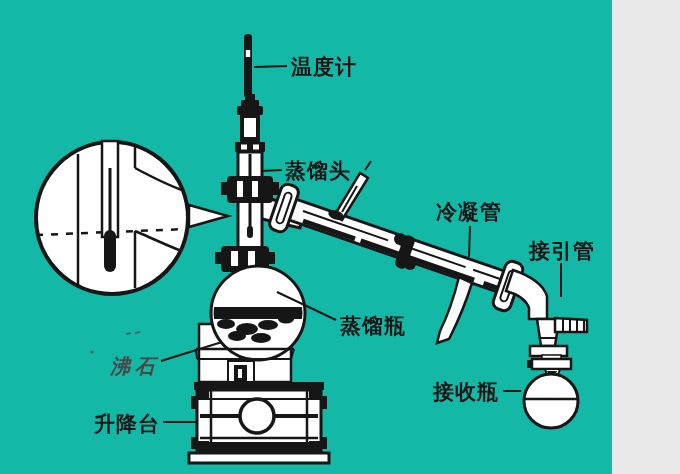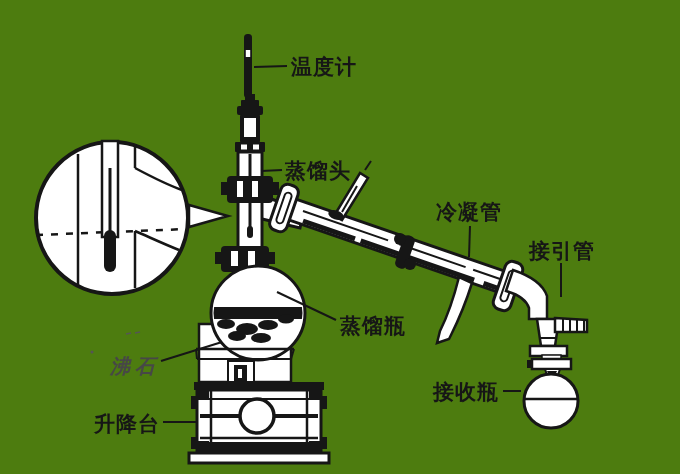--- a/index.html
+++ b/index.html
@@ -1,17 +1,17 @@
 <!DOCTYPE html>
 <html><head>
 <meta charset="utf-8">
 <style>
   html,body{margin:0;padding:0;background:#e8e8e8;}
   .stage{
-    position:relative;width:680px;height:474px;background:#4d7c0f;
+    position:relative;width:612px;height:474px;background:#14b8a6;
     overflow:hidden;font-family:"Liberation Sans","DejaVu Sans",sans-serif;
   }
   svg{display:block;}
   .lbl{
     font-family:"Liberation Sans","DejaVu Sans",sans-serif;
     font-weight:bold;font-size:21px;fill:#161616;letter-spacing:1px;
   }
   .lbl-hand{
     font-family:"Liberation Serif","DejaVu Serif",serif;
     font-weight:bold;font-style:italic;font-size:20px;fill:#474747;letter-spacing:5px;

